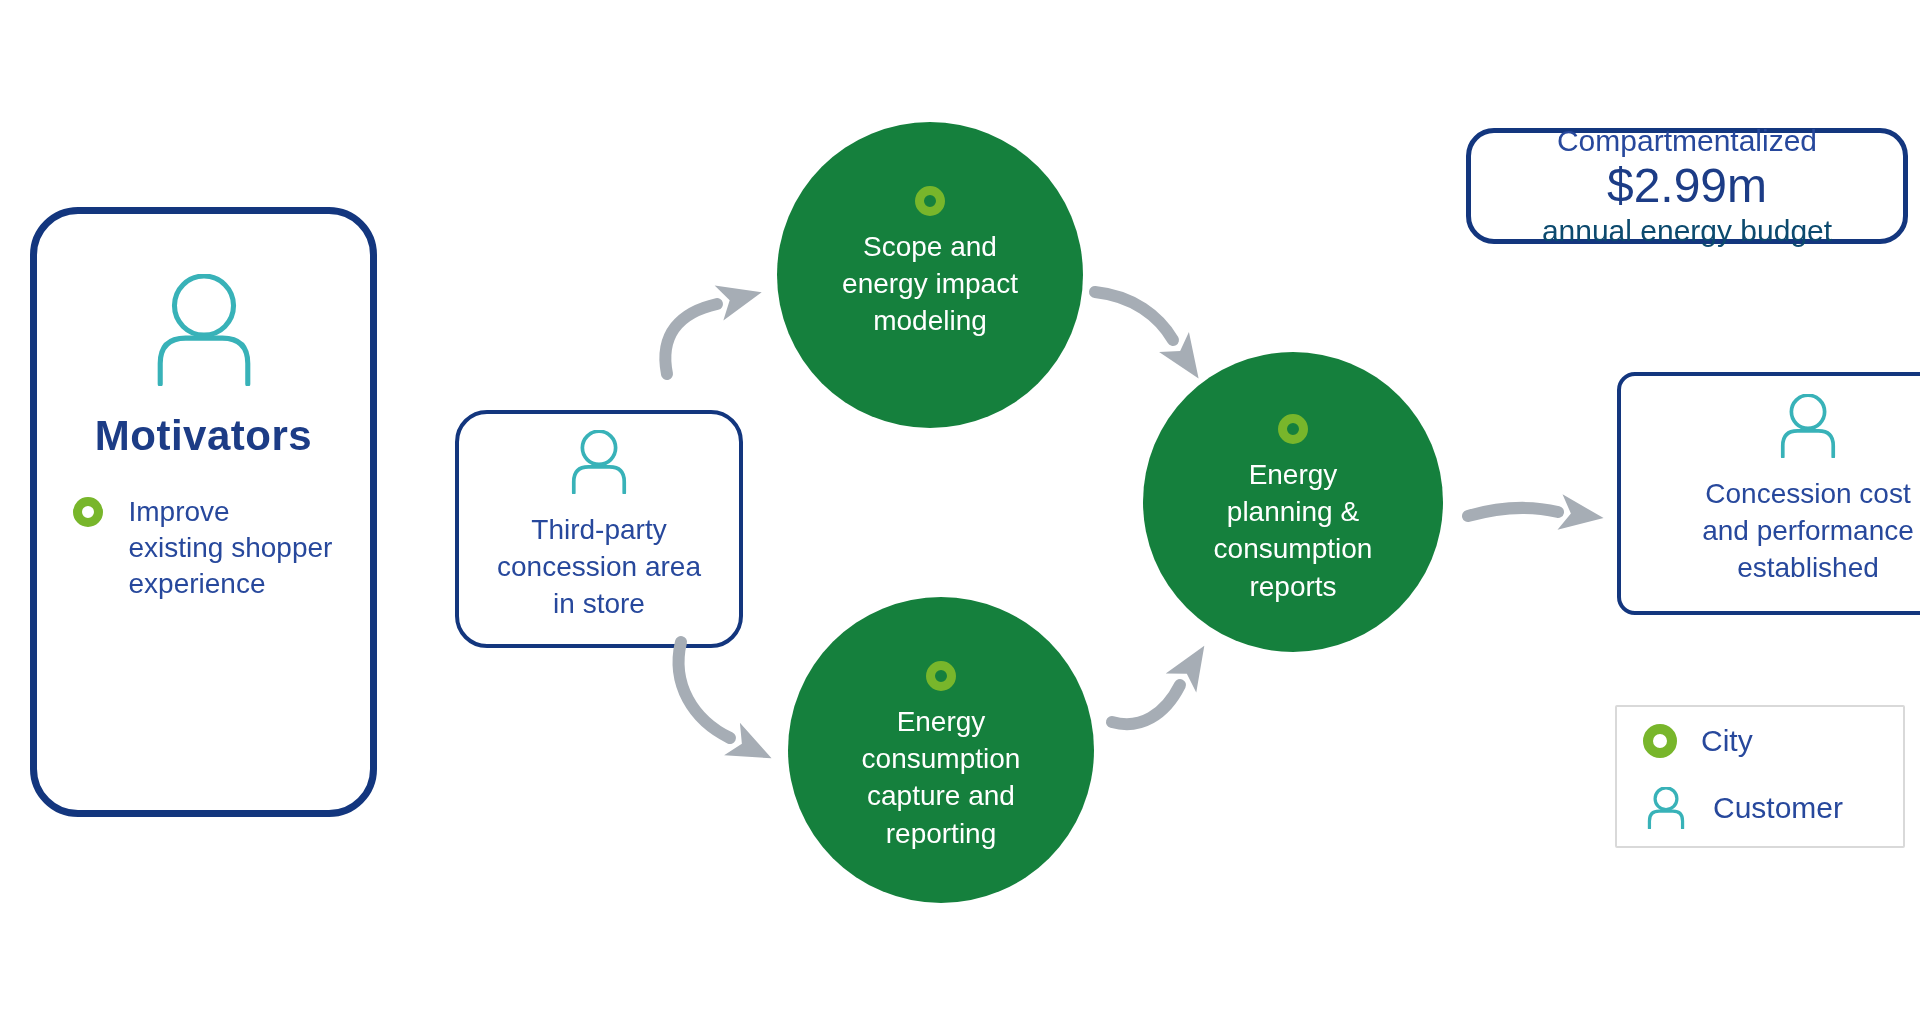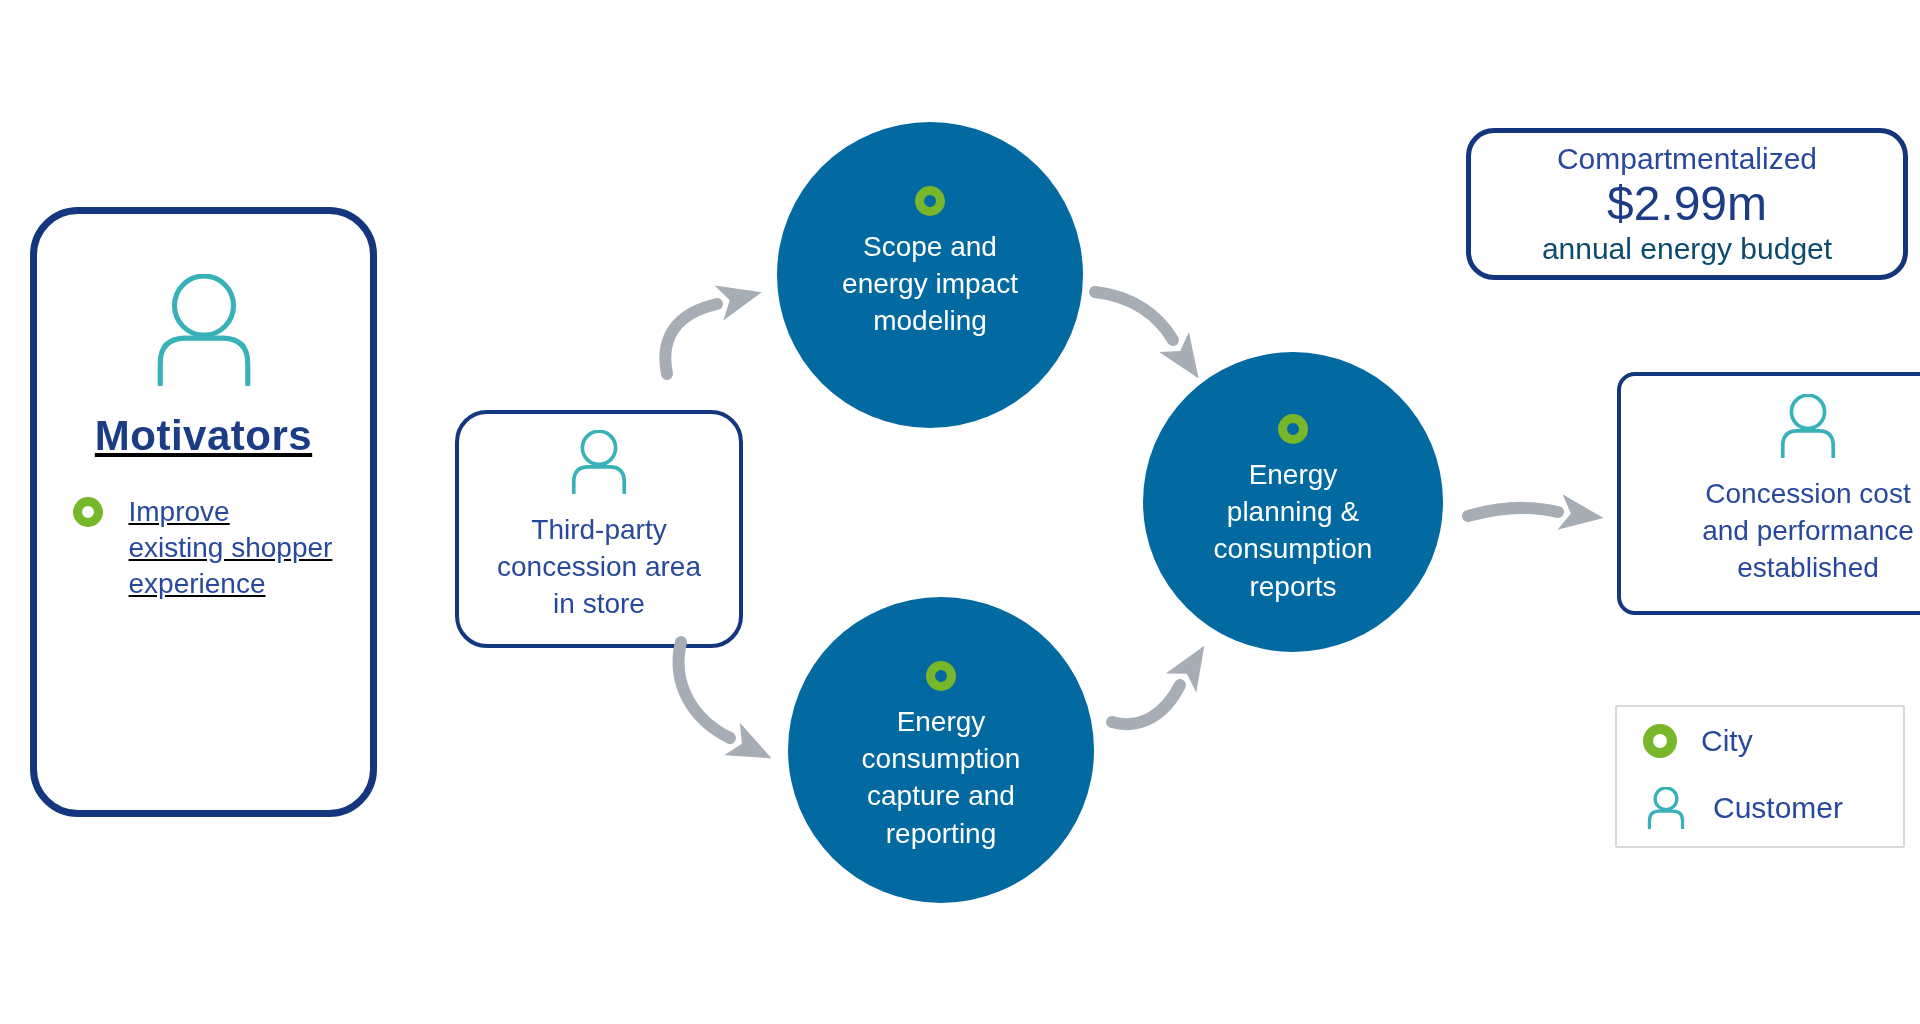--- a/index.html
+++ b/index.html
@@ -6,28 +6,28 @@
   #canvas{
     position:relative;width:1920px;height:1024px;background:#ffffff;
     font-family:"Liberation Sans",sans-serif;overflow:hidden;
   }
   .pre{white-space:pre-line;}
   
   .rbox{
     position:absolute;box-sizing:border-box;background:#ffffff;
     border:4px solid #13367e;display:flex;flex-direction:column;align-items:center;
   }
-  #motivators-box{left:30px;top:207px;width:347px;height:610px;border-width:7px;border-radius:48px;text-decoration:underline;}
+  #motivators-box{left:30px;top:207px;width:347px;height:610px;border-width:7px;border-radius:48px;}
   #source-box{left:455px;top:390px;width:288px;height:238px;border-radius:32px;margin-top:20px;}
-  #budget-box{left:1466px;top:128px;width:442px;height:152px;border-width:5px;border-radius:28px;justify-content:center;}
+  #budget-box{left:1466px;top:128px;width:442px;height:116px;border-width:5px;border-radius:28px;justify-content:center;}
   #outcome-box{left:1617px;top:372px;width:350px;height:243px;border-radius:18px;padding-left:32px;}
   #legend-box{left:1615px;top:705px;width:290px;height:143px;border:2px solid #d9d9d9;border-radius:2px;align-items:flex-start;justify-content:center;padding-left:26px;gap:29px;}
   
   .pcircle{
-    position:absolute;border-radius:50%;background:#0369a1;color:#ffffff;
+    position:absolute;border-radius:50%;background:#15803d;color:#ffffff;
     display:flex;flex-direction:column;align-items:center;text-align:center;box-sizing:border-box;
   }
   #circle-top{left:777px;top:122px;width:306px;height:306px;padding-top:64px;}
   #circle-bottom{left:788px;top:597px;width:306px;height:306px;padding-top:64px;}
   #circle-merge{left:1143px;top:352px;width:300px;height:300px;padding-top:62px;}
   .circle-text{font-size:28px;line-height:1.33;margin-top:12px;}
   
   .donut{box-sizing:border-box;border-radius:50%;border:9px solid #78b62b;width:30px;height:30px;flex:0 0 auto;}
   .donut.lg{width:34px;height:34px;border-width:10px;}
   #motivators-title{font-size:42px;font-weight:bold;color:#1c3c86;margin-top:26px;letter-spacing:.5px;}

